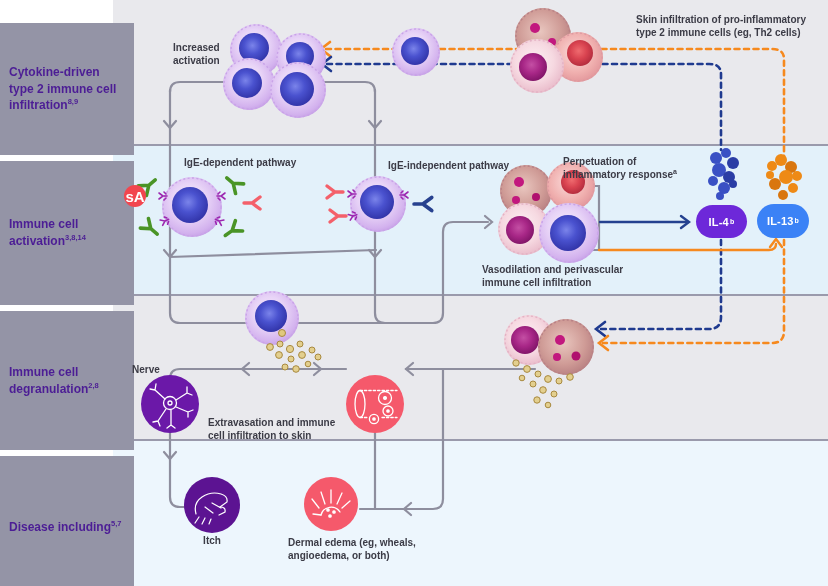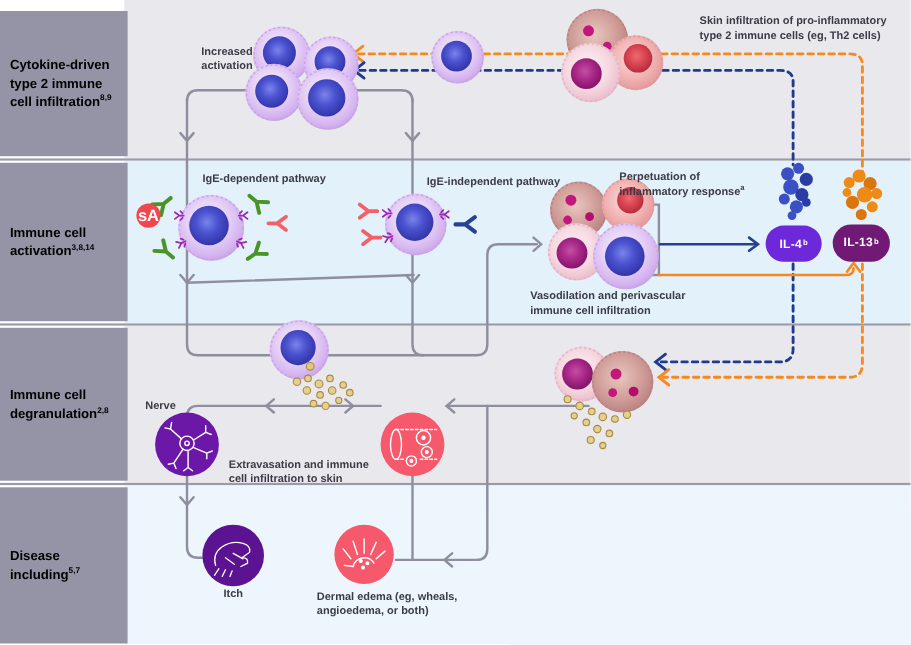--- a/index.html
+++ b/index.html
@@ -1,22 +1,22 @@
 <!DOCTYPE html>
 <html><head>
 <meta charset="utf-8">
 <style>
   html,body{margin:0;padding:0;background:#fff;}
   .canvas{position:relative;width:828px;height:586px;background:#fff;overflow:hidden;
           font-family:"Liberation Sans",sans-serif;}
   .rowbg{position:absolute;left:113px;right:0;}
   .divider{position:absolute;left:0;width:828px;height:2px;background:#9a9aac;}
-  .side{position:absolute;left:0;width:116px;background:#9494a6;color:#000000;
+  .side{position:absolute;left:0;width:134px;background:#9494a6;color:#4c1d95;
         font-weight:bold;font-size:12px;line-height:1.38;display:flex;align-items:center;
-        padding:0 8px 0 9px;box-sizing:border-box;}
+        padding:0 8px 0 9px;box-sizing:border-box;margin-top:13px;}
   .side sup{font-size:7.5px;line-height:0;}
   .lbl{position:absolute;font-size:10px;font-weight:bold;color:#3b3b46;line-height:1.3;}
   .lbl sup{font-size:7px;line-height:0;}
   svg{position:absolute;left:0;top:0;}
   .pill{position:absolute;border-radius:17px;color:#fff;font-weight:bold;font-size:11px;
         display:flex;align-items:center;justify-content:center;letter-spacing:.2px;}
   .pill sup{font-size:7px;line-height:0;margin-left:1px;}
   .badge{position:absolute;width:22px;height:22px;border-radius:50%;color:#fff;
          font-weight:bold;font-size:15px;display:flex;align-items:center;justify-content:center;}
 </style>
@@ -324,30 +324,30 @@
           <circle cx="334" cy="512" r="1.2" fill="#fff"></circle>
           <circle cx="330" cy="516" r="1.2" fill="#fff"></circle>
       </g>
     </g>
   </svg>
 
   <div class="pill" style="left:696px;top:205px;width:51px;height:33px;background:#6d28d9;">
     <span>IL-4</span>
       <sup>b</sup>
   </div>
-  <div class="pill" style="left:757px;top:204px;width:52px;height:34px;background:#701a75;">
+  <div class="pill" style="left:757px;top:204px;width:52px;height:34px;background:#3b82f6;">
     <span>IL-13</span>
       <sup>b</sup>
   </div>
 
   <div class="badge" style="left:124px;top:185px;background:#f2464f;">
     <span>sA</span>
   </div>
 
-  <div class="lbl" style="left:183px;top:41px;width:62px;">Increased activation</div>
+  <div class="lbl" style="left:173px;top:41px;width:62px;">Increased activation</div>
   <div class="lbl" style="left:636px;top:13px;width:172px;">Skin infiltration of pro-inflammatory type 2 immune cells (eg, Th2 cells)</div>
   <div class="lbl" style="left:184px;top:156px;width:130px;">IgE-dependent pathway</div>
   <div class="lbl" style="left:388px;top:159px;width:140px;">IgE-independent pathway</div>
   <div class="lbl" style="left:563px;top:155px;width:118px;">
     <span>Perpetuation of inflammatory response</span><sup>a</sup>
   </div>
   <div class="lbl" style="left:450px;top:263px;width:158px;margin-left:32px;">Vasodilation and perivascular immune cell infiltration</div>
   <div class="lbl" style="left:132px;top:363px;">Nerve</div>
   <div class="lbl" style="left:208px;top:416px;width:130px;text-align:left;">Extravasation and immune cell infiltration to skin</div>
   <div class="lbl" style="left:192px;top:534px;width:40px;text-align:center;">Itch</div>

